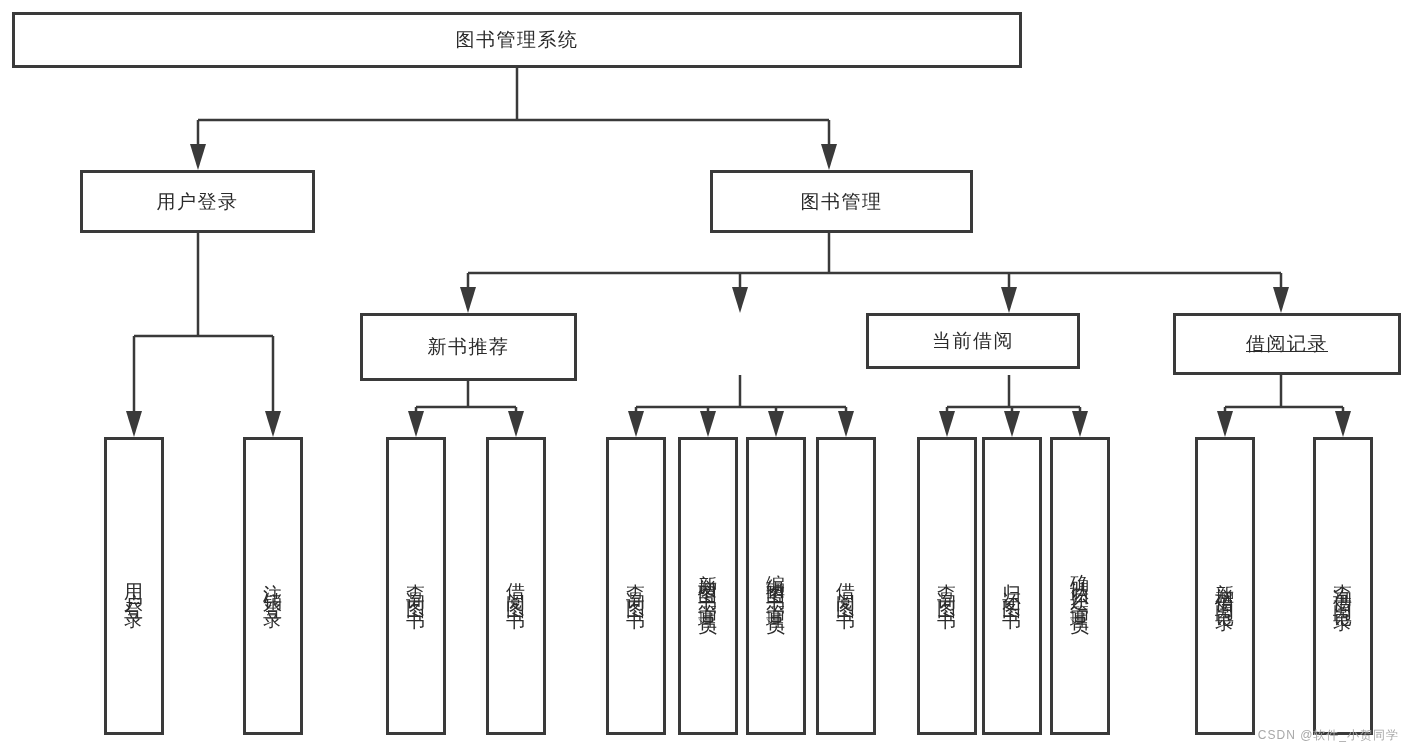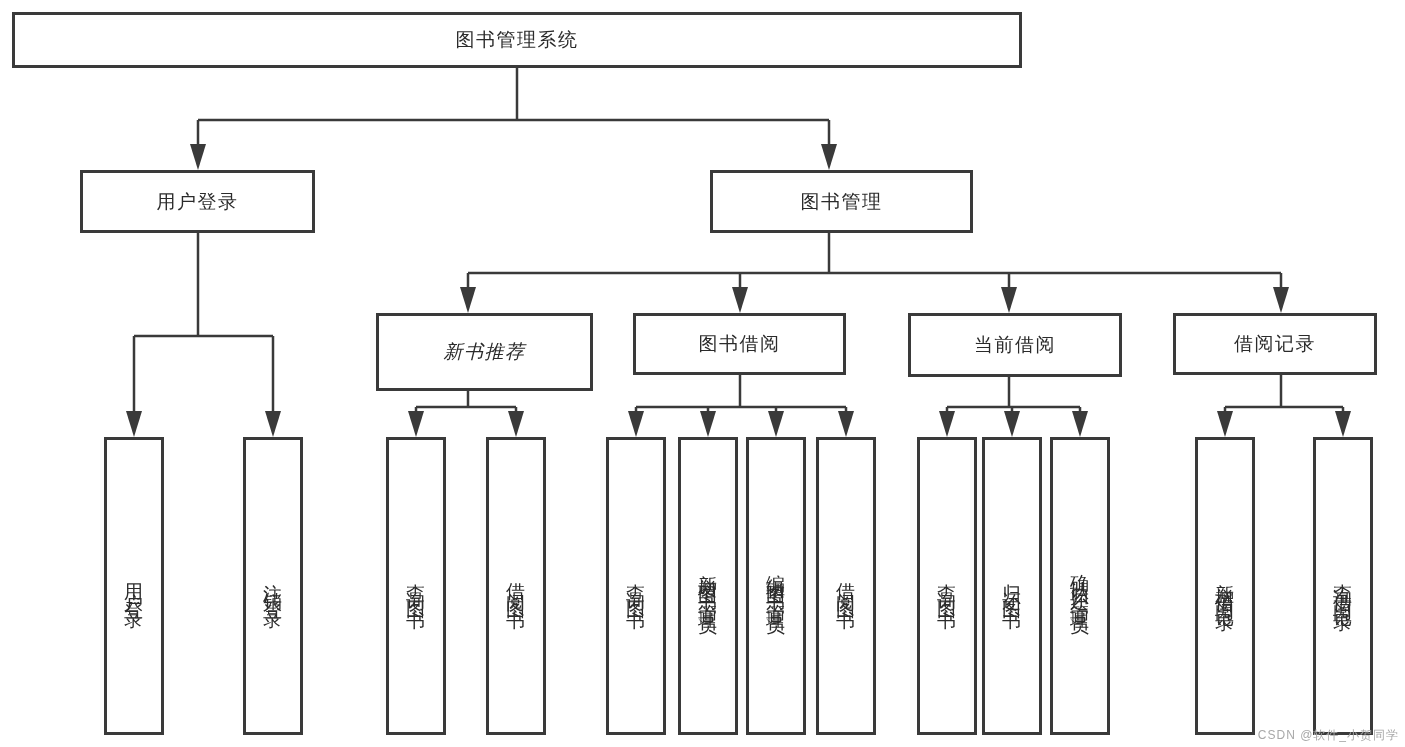--- a/index.html
+++ b/index.html
@@ -119,24 +119,23 @@
       <polygon points="1217,411 1233,411 1225,437" fill="#3a3a3a"></polygon>
       <line x1="1343" y1="407" x2="1343" y2="417" stroke="#3a3a3a" stroke-width="2.5"></line>
       <polygon points="1335,411 1351,411 1343,437" fill="#3a3a3a"></polygon>
     </svg>
 
   <div class="box hbox" style="left:12px; top:12px; width:1010px; height:56px;">图书管理系统</div>
 
   <div class="box hbox" style="left:80px; top:170px; width:235px; height:63px;">用户登录</div>
   <div class="box hbox" style="left:710px; top:170px; width:263px; height:63px;">图书管理</div>
 
-  <div class="box hbox" style="left:376px; top:313px; width:217px; height:78px;font-style:italic;">新书推荐</div>
-  <div class="box hbox" style="left:633px; top:313px; width:213px; height:62px;">图书借阅</div>
-  <div class="box hbox" style="left:908px; top:313px; width:214px; height:64px;">当前借阅</div>
-  <div class="box hbox" style="left:1173px; top:313px; width:204px; height:62px;">借阅记录</div>
+  <div class="box hbox" style="left:360px; top:313px; width:217px; height:68px;">新书推荐</div>
+  <div class="box hbox" style="left:866px; top:313px; width:214px; height:56px;">当前借阅</div>
+  <div class="box hbox" style="left:1173px; top:313px; width:228px; height:62px;text-decoration:underline;">借阅记录</div>
 
   <div class="box leaf" style="left:104px; top:437px; width:60px; height:298px;">用户登录</div>
   <div class="box leaf" style="left:243px; top:437px; width:60px; height:298px;">注销登录</div>
 
   <div class="box leaf" style="left:386px; top:437px; width:60px; height:298px;">查询图书</div>
   <div class="box leaf" style="left:486px; top:437px; width:60px; height:298px;">借阅图书</div>
 
   <div class="box leaf" style="left:606px; top:437px; width:60px; height:298px;">查询图书</div>
   <div class="box leaf leaf-long" style="left:678px; top:437px; width:60px; height:298px;">新增图书（管理员）</div>
   <div class="box leaf leaf-long" style="left:746px; top:437px; width:60px; height:298px;">编辑图书（管理员）</div>

